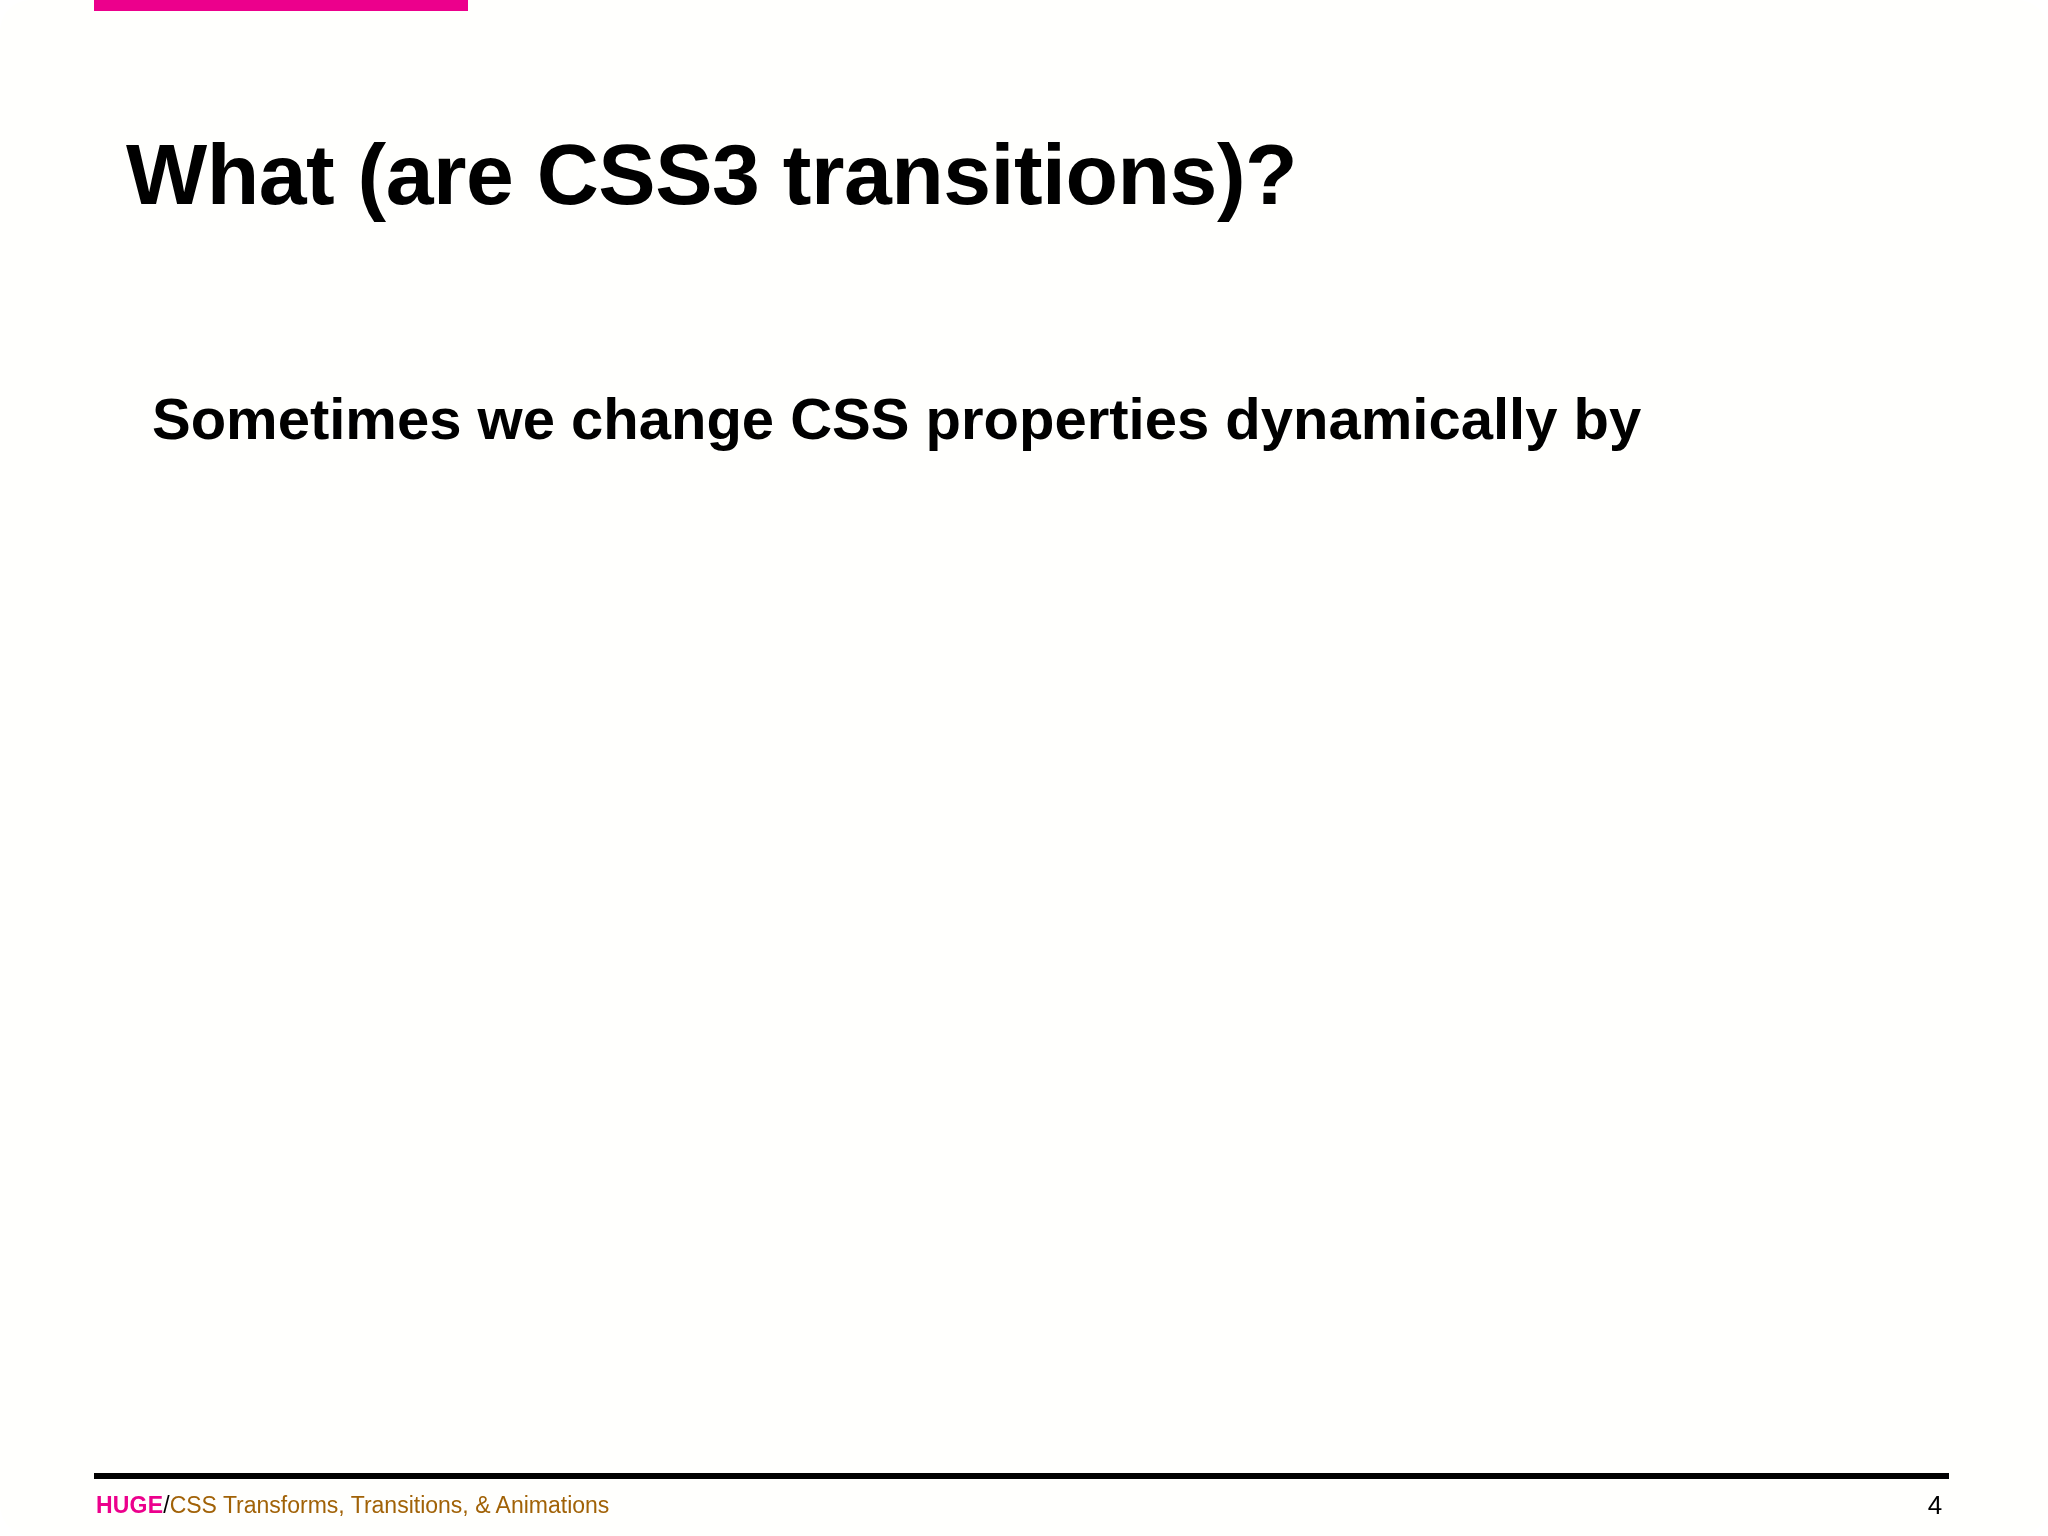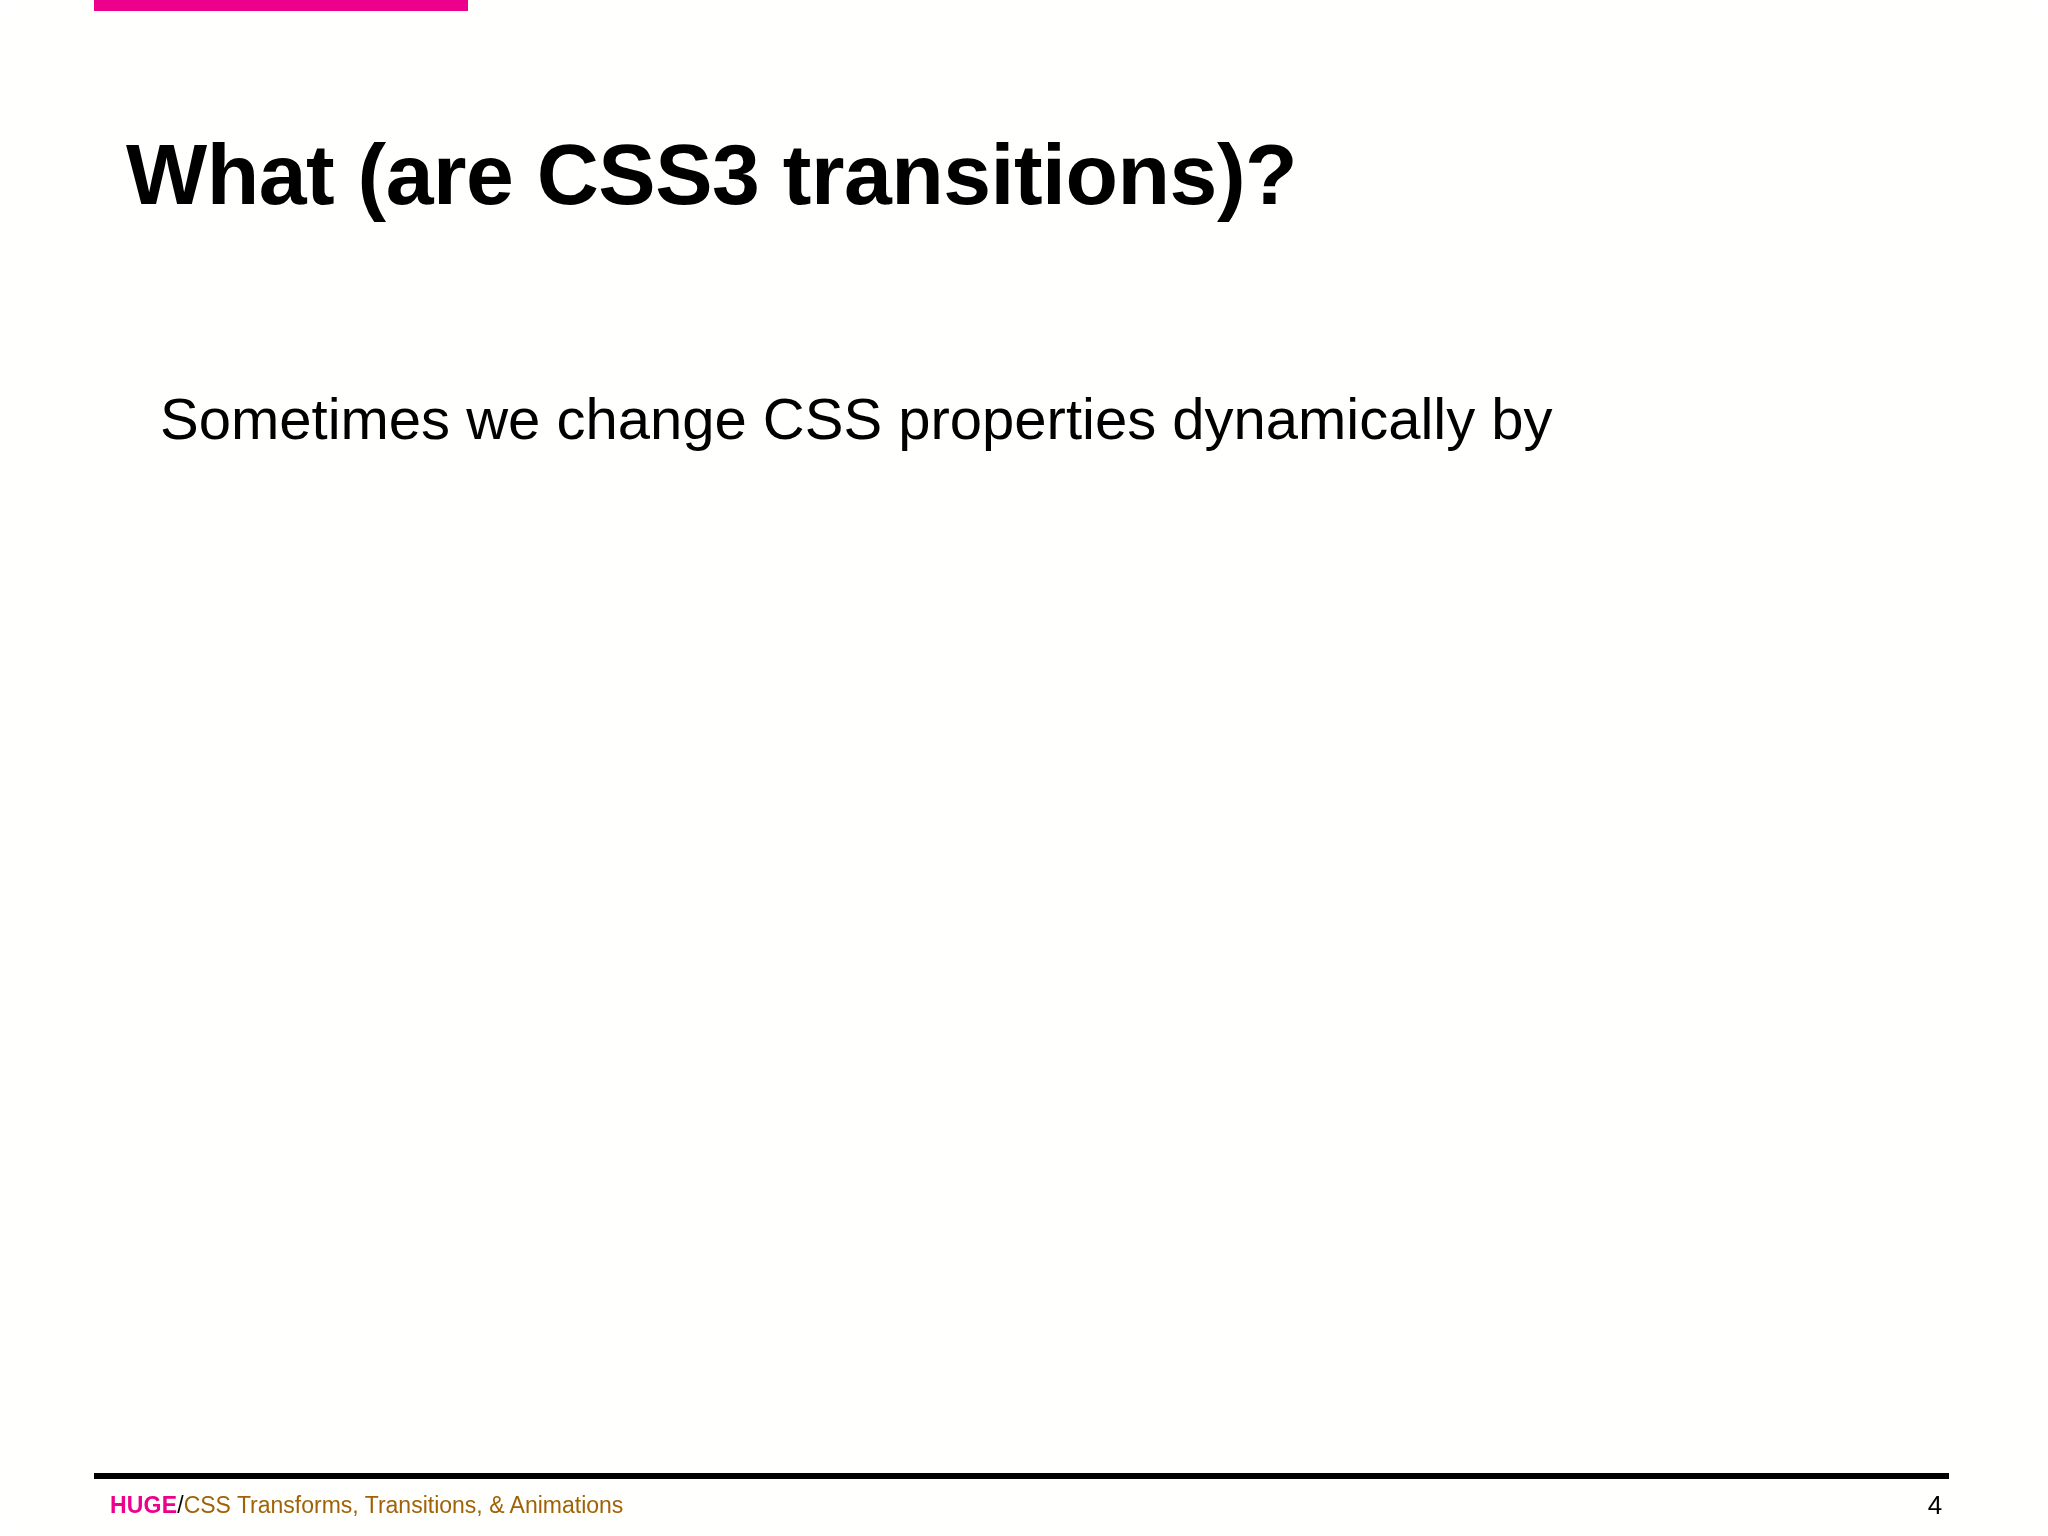--- a/index.html
+++ b/index.html
@@ -42,23 +42,24 @@
     font-size: 86px;
     font-weight: bold;
     line-height: 1.02;
     letter-spacing: -0.5px;
     white-space: nowrap;
   }
 
   
   .body-copy {
     position: absolute;
-    left: 160px;
+    left: 152px;
     top: 377px;
     width: 1760px;
+    font-weight: bold;
   }
   .body-line {
     font-size: 58px;
     line-height: 84px;
     white-space: nowrap;
   }
   .body-line.italic {
     font-style: italic;
   }
   .body-gap {
@@ -79,21 +80,20 @@
     left: 96px;
     top: 1490px;
     font-size: 23px;
     line-height: 30px;
     white-space: nowrap;
   }
   .footer-brand {
     color: #ec008c;
     font-weight: bold;
     letter-spacing: 0.2px;
-    margin-left: 14px;
   }
   .footer-sep {
     color: #000000;
   }
   .footer-subject {
     color: #a16207;
   }
   .page-number {
     position: absolute;
     left: 1905px;

